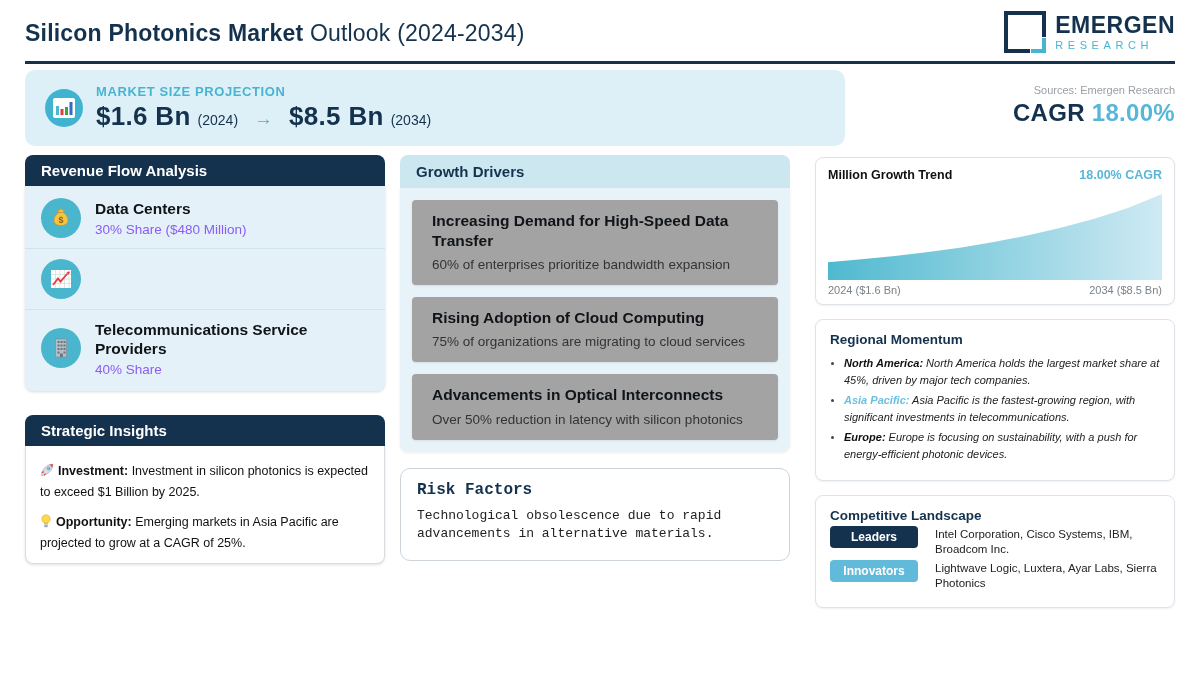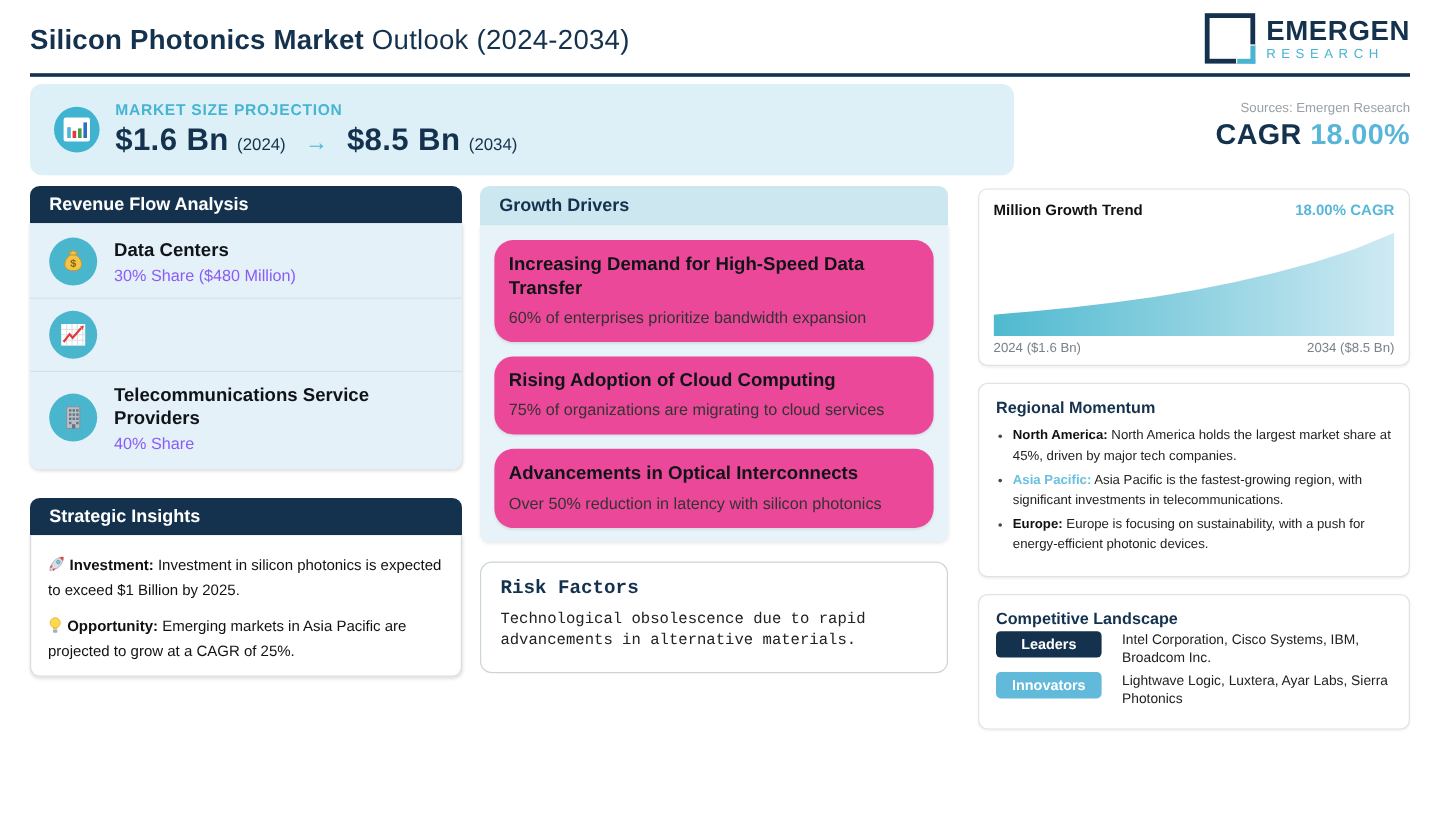--- a/index.html
+++ b/index.html
@@ -45,38 +45,38 @@
   .rev-icon{width:40px;height:40px;border-radius:50%;background:#49b6cd;flex:none;display:flex;align-items:center;justify-content:center;}
   .rev-title{font-size:15.5px;font-weight:bold;color:#101418;line-height:1.25;}
   .rev-detail{font-size:13.5px;color:#8b5cf6;margin-top:3px;}
   .si{margin-top:24px;}
   .si-body{background:#fff;border:1px solid #d9dde1;border-top:none;border-radius:0 0 8px 8px;padding:6px 14px 10px;box-shadow:0 1px 3px rgba(0,0,0,.12);}
   .si-item{font-size:12.5px;color:#111;line-height:1.55;margin-top:10px;}
   .si-item .si-icon{margin-right:4px;vertical-align:-2px;display:inline-block;}
   
   .gd-header{background:#cde7f1;color:#14324e;font-weight:bold;font-size:15px;padding:8px 16px;border-radius:8px 8px 0 0;}
   .gd-body{background:#e7f3f8;border-radius:0 0 8px 8px;padding:12px;box-shadow:0 1px 3px rgba(0,0,0,.08);}
-  .gd-card{background:#ec4899;border-radius:16px;padding:11px 12px 13px;margin-bottom:12px;box-shadow:0 1px 2px rgba(0,0,0,.08);}
+  .gd-card{background:#a3a3a3;border-radius:4px;padding:11px 20px 13px;margin-bottom:12px;box-shadow:0 1px 2px rgba(0,0,0,.08);}
   .gd-card:last-child{margin-bottom:0;}
   .gd-title{font-size:15.5px;font-weight:bold;color:#101418;line-height:1.3;}
   .gd-detail{font-size:13.5px;color:#333;margin-top:6px;}
   .risk{margin-top:16px;background:#fff;border:1px solid #ccd4da;border-radius:10px;padding:12px 16px 16px;font-family:Liberation Mono, monospace;}
   .risk-title{font-size:16px;font-weight:bold;color:#14324e;}
   .risk-text{font-size:13px;color:#222;margin-top:8px;line-height:1.45;}
   
   .card{background:#fff;border:1px solid #dde3e8;border-radius:8px;box-shadow:0 1px 2px rgba(0,0,0,.06);box-sizing:border-box;}
   .trend{padding:10px 12px 8px;}
   .trend-head{display:flex;justify-content:space-between;align-items:baseline;font-size:12.5px;font-weight:bold;}
   .trend-title{color:#111;}
   .trend-cagr{color:#58b7d9;}
   .trend-svg{display:block;margin-top:10px;}
   .trend-labels{display:flex;justify-content:space-between;color:#7a8288;font-size:11px;margin-top:4px;}
   .regional{margin-top:14px;padding:12px 14px 14px;}
   .section-title{color:#14324e;font-weight:bold;font-size:13.5px;}
-  .reg-list{margin:8px 0 0;padding-left:14px;}
+  .reg-list{margin:8px 0 0;padding-left:14px;font-style:italic;}
   .reg-list li{font-size:11px;color:#222;line-height:1.55;margin-bottom:3px;}
   .reg-list li::marker{color:#444;font-size:10px;}
   .reg-label{font-weight:bold;color:#111;}
   .reg-label.accent{color:#6ac0e0;}
   .comp{margin-top:14px;padding:12px 14px 16px;}
   .comp-row{display:flex;gap:17px;margin-top:3px;align-items:flex-start;}
   .badge{flex:none;width:88px;text-align:center;font-size:12px;font-weight:bold;color:#fff;padding:4px 0;border-radius:4px;box-sizing:border-box;}
   .badge.leaders{background:#14324e;}
   .badge.innovators{background:#62badb;}
   .comp-companies{font-size:11.5px;color:#222;line-height:1.3;padding-top:1px;}

